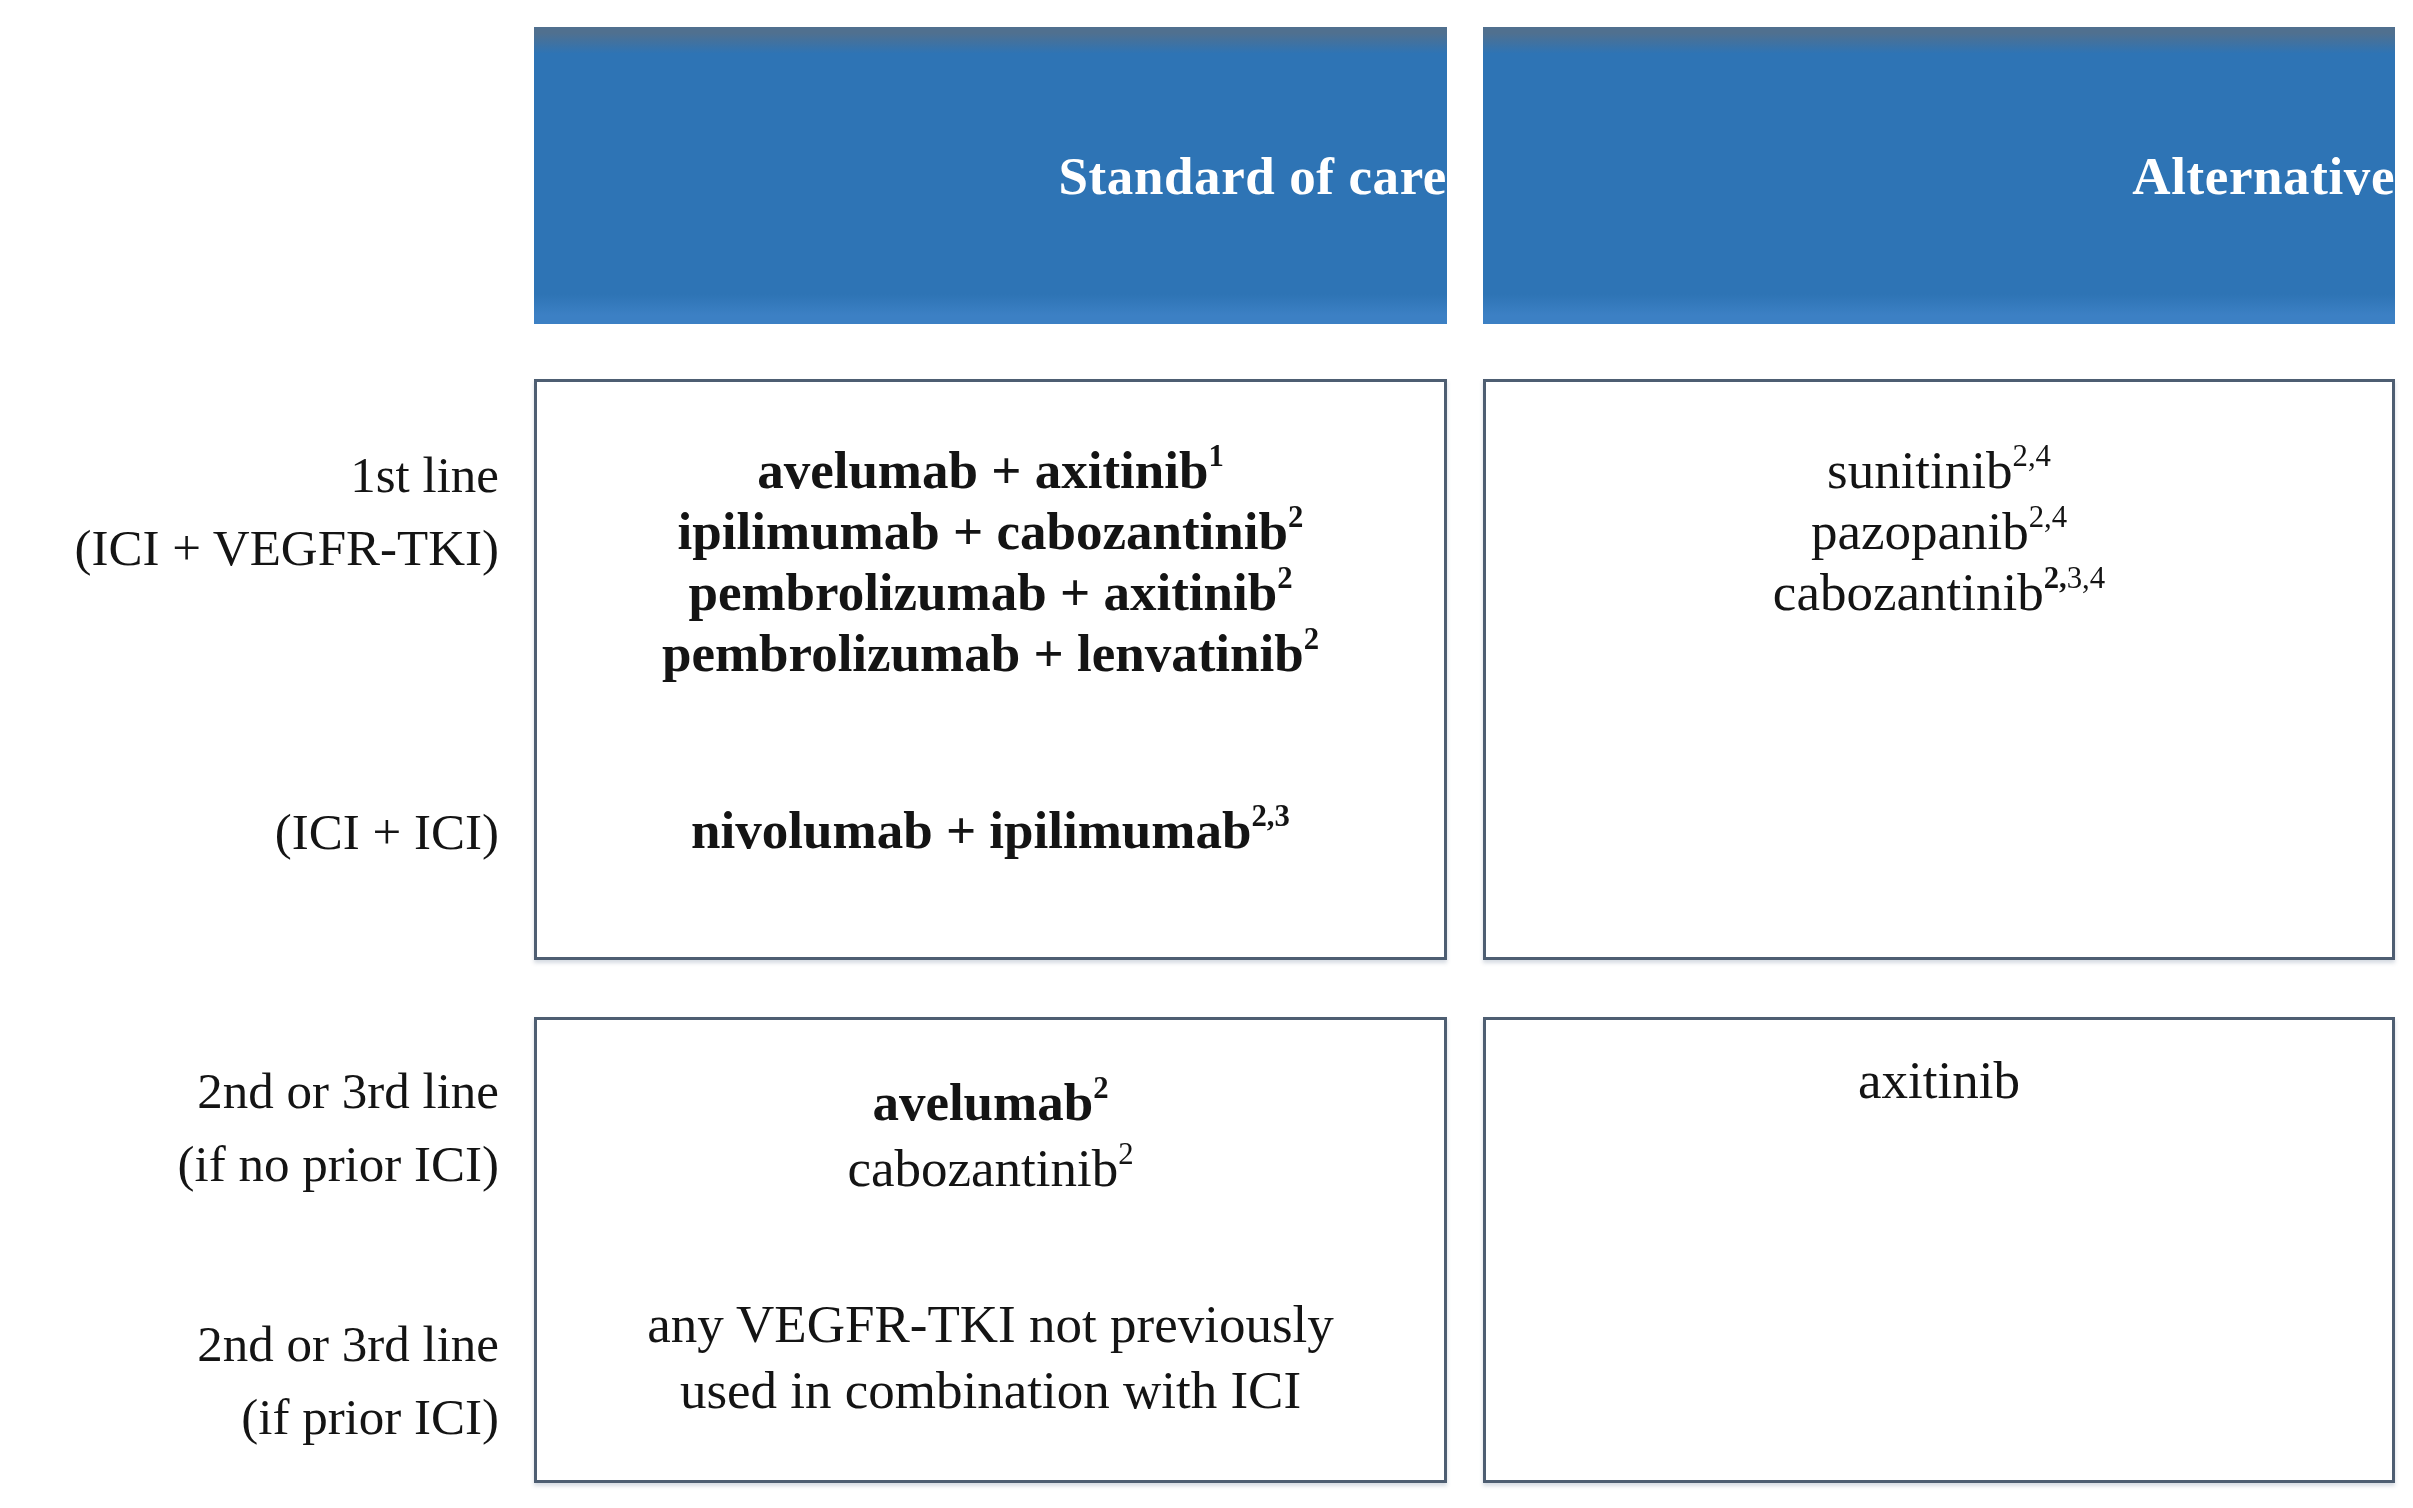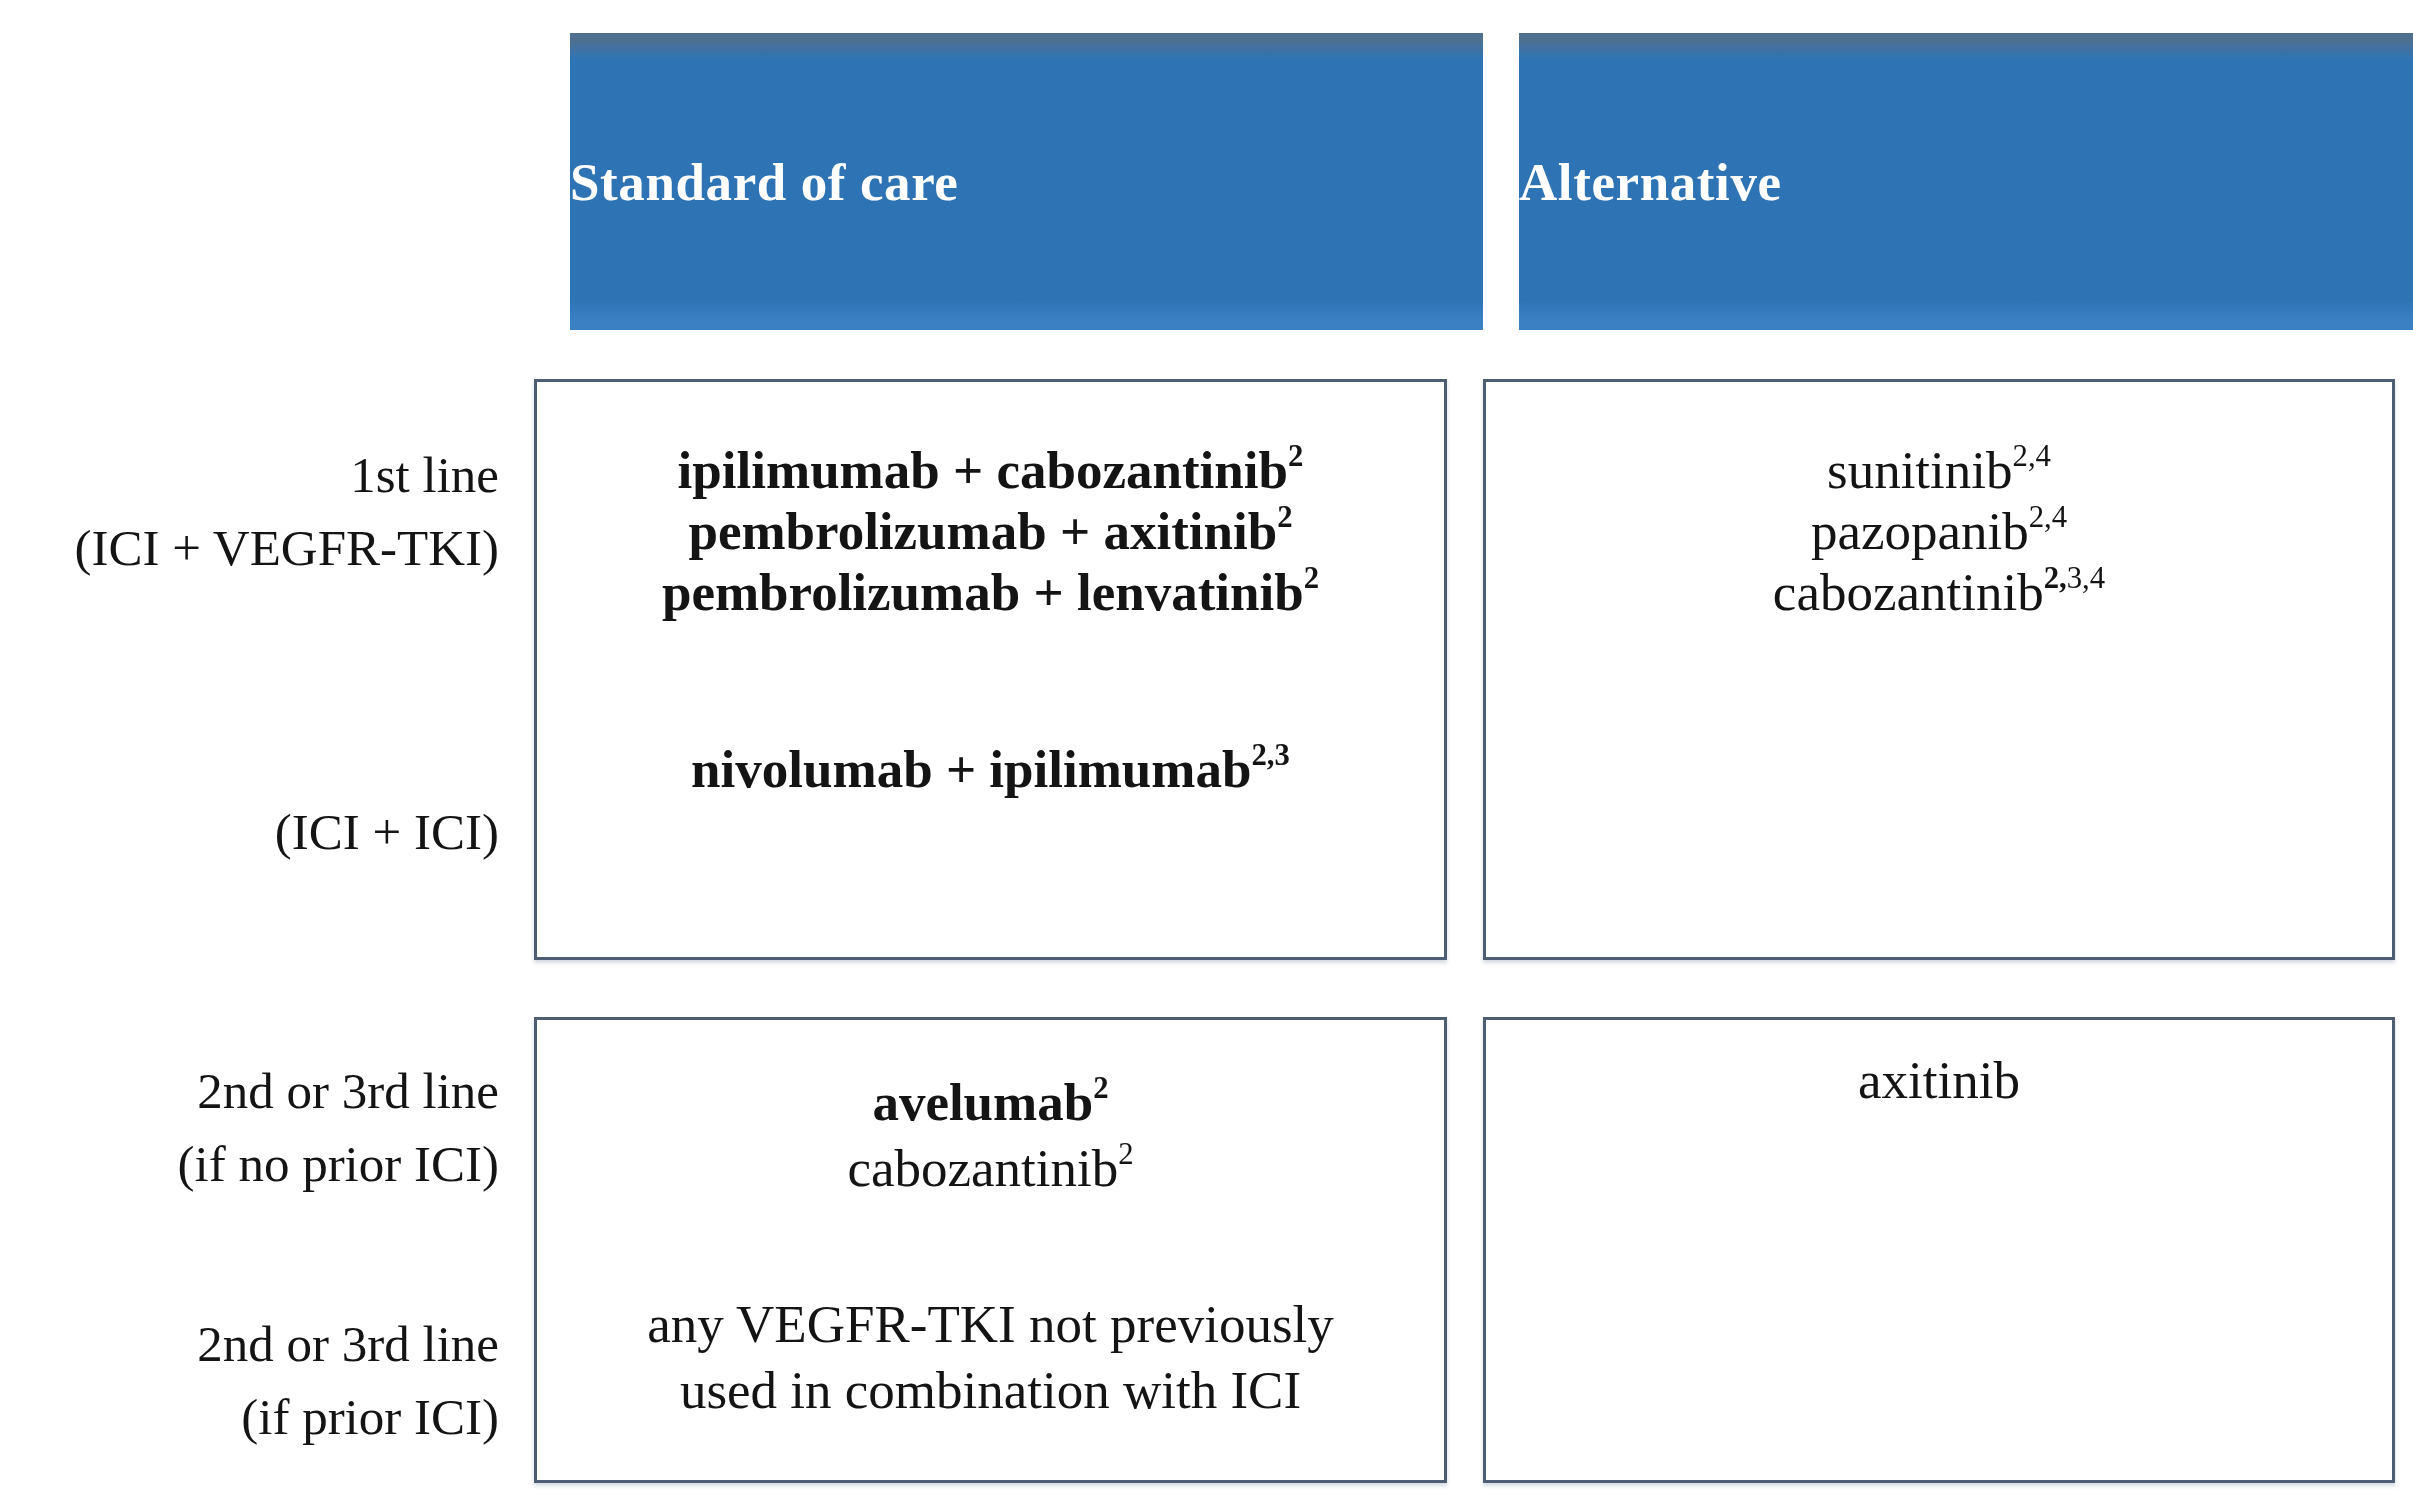--- a/index.html
+++ b/index.html
@@ -18,37 +18,36 @@
     height: 1508px;
     background: #ffffff;
     font-family: "Liberation Serif", "DejaVu Serif", serif;
     color: var(--c-body-text);
     overflow: hidden;
   }
 
   
   .hdr {
     position: absolute;
-    top: 33px;
+    top: 27px;
     height: 297px;
     background: linear-gradient(180deg,
       var(--c-header-blue-top) 0%,
       var(--c-header-blue-top) 2%,
       var(--c-header-blue) 9%,
       var(--c-header-blue) 90%,
       var(--c-header-blue-bottom) 97%,
       var(--c-header-blue-bottom) 100%);
     display: flex;
     align-items: center;
-    justify-content: flex-start;
+    justify-content: flex-end;
     color: var(--c-header-text);
     font-weight: 700;
     font-size: 53px;
     letter-spacing: 0.6px;
-    margin-left: 36px;
   }
   .hdr-left  { left: 534px;  width: 913px; }
   .hdr-right { left: 1483px; width: 912px; }
 
   
   .cell {
     position: absolute;
     background: #ffffff;
     border: 3.8px solid var(--c-box-border);
     box-shadow: 0 2.5px 3.8px rgba(90,110,140,0.25);
@@ -120,20 +119,23 @@
     <div>(if no prior ICI)</div>
   </div>
   <div class="rowlabel rowlabel-4">
     <div>2nd or 3rd line</div>
     <div>(if prior ICI)</div>
   </div>
 
   <div class="cell cell-r1l">
     <div class="stack stack-top">
       <div class="bold">
+        <span>avelumab + axitinib</span><sup class="sx bold">1</sup>
+      </div>
+      <div class="bold">
         <span>ipilimumab + cabozantinib</span><sup class="sx bold">2</sup>
       </div>
       <div class="bold">
         <span>pembrolizumab + axitinib</span><sup class="sx bold">2</sup>
       </div>
       <div class="bold">
         <span>pembrolizumab + lenvatinib</span><sup class="sx bold">2</sup>
       </div>
     </div>
     <div class="stack stack-ici">

